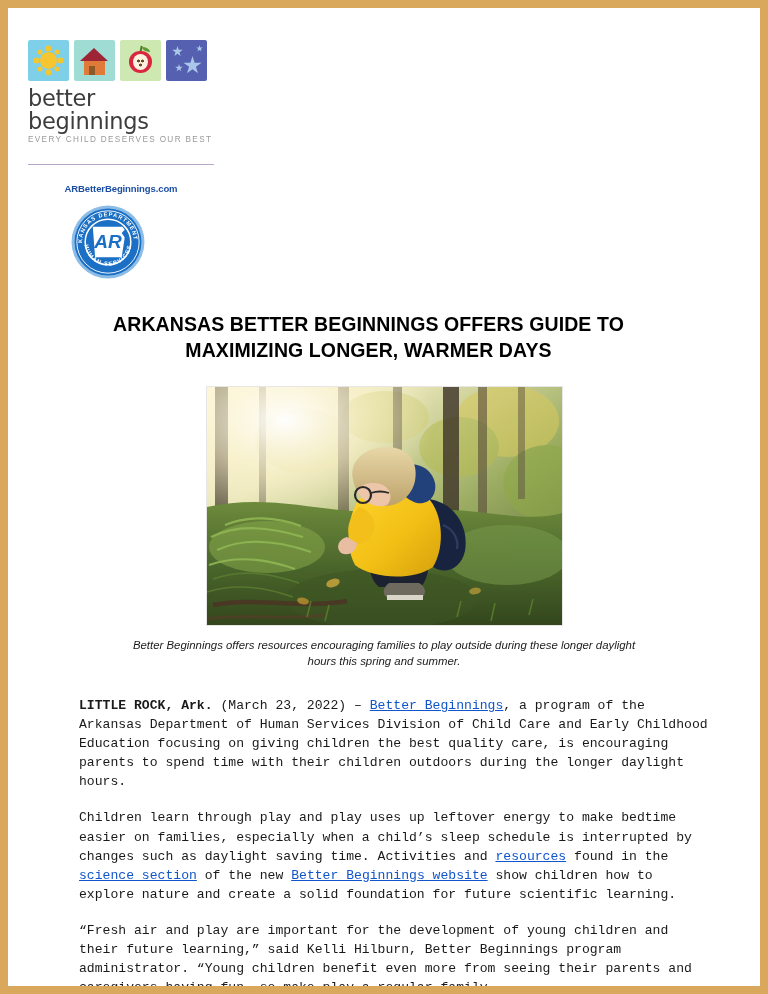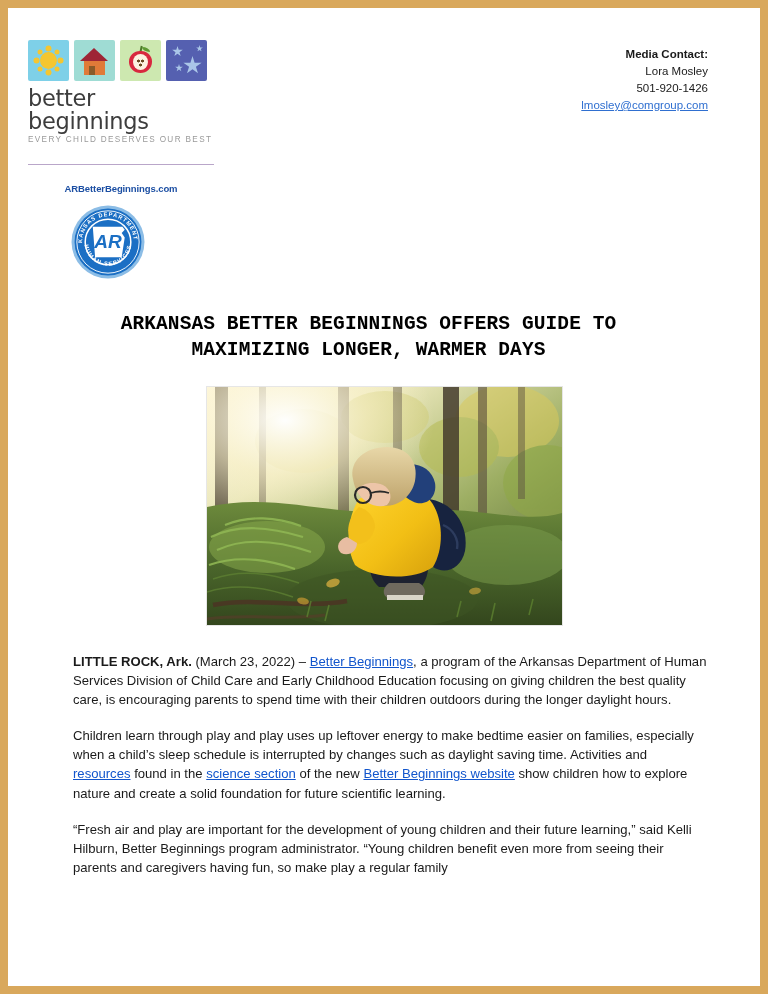--- a/index.html
+++ b/index.html
@@ -196,21 +196,20 @@
 
   
   .headline {
     text-align: center;
     font-size: 19.5px;
     font-weight: bold;
     color: #000000;
     line-height: 1.33;
     letter-spacing: 0.1px;
     margin: 32px 89px 0 58px;
-    font-family: Liberation Mono, monospace;
   }
 
   
   .photo-wrap {
     display: flex;
     justify-content: center;
     margin-top: 22px;
   }
   .photo {
     width: 355px;
@@ -231,21 +230,21 @@
     margin: 11px 118px 0 118px;
   }
 
   
   .body-copy {
     margin: 26px 52px 0 59px;
     font-size: 13.1px;
     color: #1a1a1a;
     line-height: 1.46;
   }
-  .body-copy p { margin: 0 0 17px 6px; }
+  .body-copy p { margin: 0 0 17px 12px; font-family: Liberation Mono, monospace; }
   .body-copy p:last-child { margin-bottom: 0; }
   .dateline { font-weight: bold; }
   .lnk {
     color: #1155cc;
     text-decoration: underline;
   }
 </style>
 </head>
 <body>
 
@@ -282,26 +281,20 @@
           <div class="star star-d"></div>
         </div>
 
       </div>
 
       <div class="logo-word">better beginnings</div>
       <div class="logo-tagline">EVERY CHILD DESERVES OUR BEST</div>
       <div class="logo-url">ARBetterBeginnings.com</div>
     </div>
 
-    <div class="contact-block">
-      <div class="contact-label">Media Contact:</div>
-      <div>Lora Mosley</div>
-      <div>501-920-1426</div>
-      <div class="contact-email">lmosley@comgroup.com</div>
-    </div>
 
   </div>
 
   <div class="seal-wrap">
     <div class="seal">
       <svg width="76" height="76" viewBox="0 0 100 100" aria-hidden="true">
         <defs>
           <path id="arcTop" d="M 16,50 A 34,34 0 0 1 84,50"></path>
           <path id="arcBot" d="M 19,50 A 31,31 0 0 0 81,50"></path>
         </defs>
@@ -427,20 +420,21 @@
           <path d="M322,228 L326,212"></path>
         </g>
 
         <ellipse cx="126" cy="196" rx="7" ry="4" fill="#c9a53c" opacity="0.85" transform="rotate(-18 126 196)"></ellipse>
         <ellipse cx="96" cy="214" rx="6" ry="3.4" fill="#b8912f" opacity="0.8" transform="rotate(12 96 214)"></ellipse>
         <ellipse cx="268" cy="204" rx="6" ry="3.4" fill="#c2a03a" opacity="0.7" transform="rotate(-8 268 204)"></ellipse>
       </svg>
     </div>
   </div>
 
+  <div class="caption">Better Beginnings offers resources encouraging families to play outside during these longer daylight hours this spring and summer.</div>
 
   <div class="body-copy">
 
     <p>
       <span class="dateline">LITTLE ROCK, Ark.</span><span> (March 23, 2022) – </span><span class="lnk">Better Beginnings</span><span>, a program of the Arkansas Department of Human Services Division of Child Care and Early Childhood Education focusing on giving children the best quality care, is encouraging parents to spend time with their children outdoors during the longer daylight hours.</span>
     </p>
 
     <p>
       <span>Children learn through play and play uses up leftover energy to make bedtime easier on families, especially when a child’s sleep schedule is interrupted by changes such as daylight saving time. Activities and </span><span class="lnk">resources</span><span> found in the </span><span class="lnk">science section</span><span> of the new </span><span class="lnk">Better Beginnings website</span><span> show children how to explore nature and create a solid foundation for future scientific learning.</span>
     </p>

